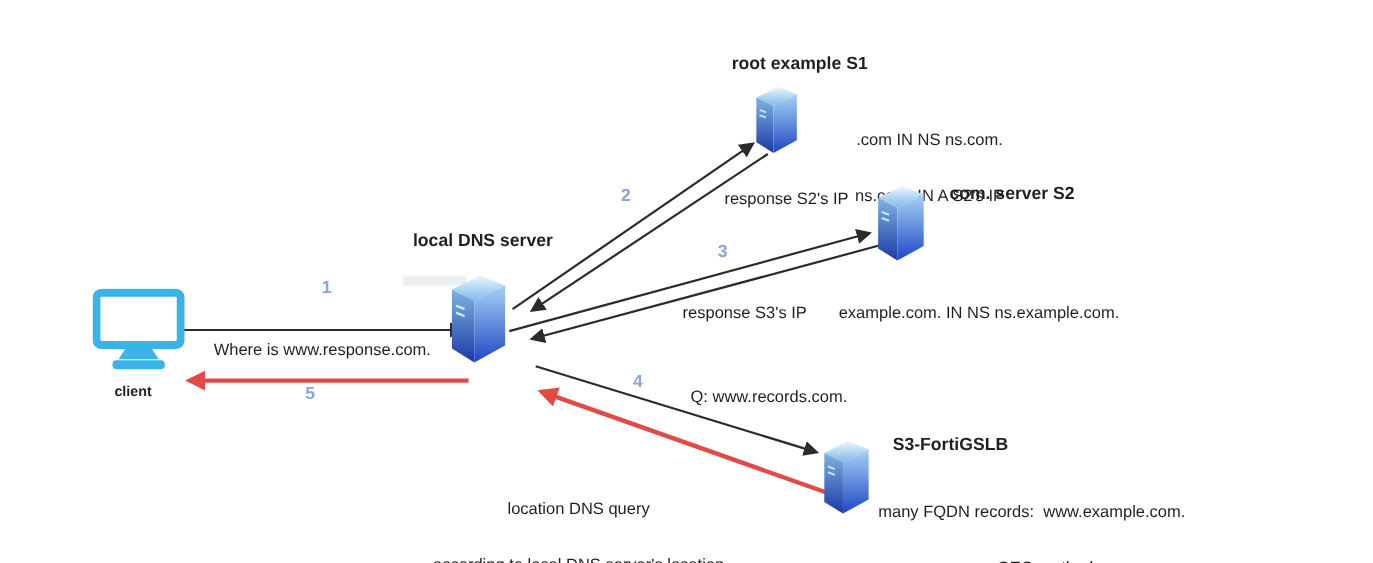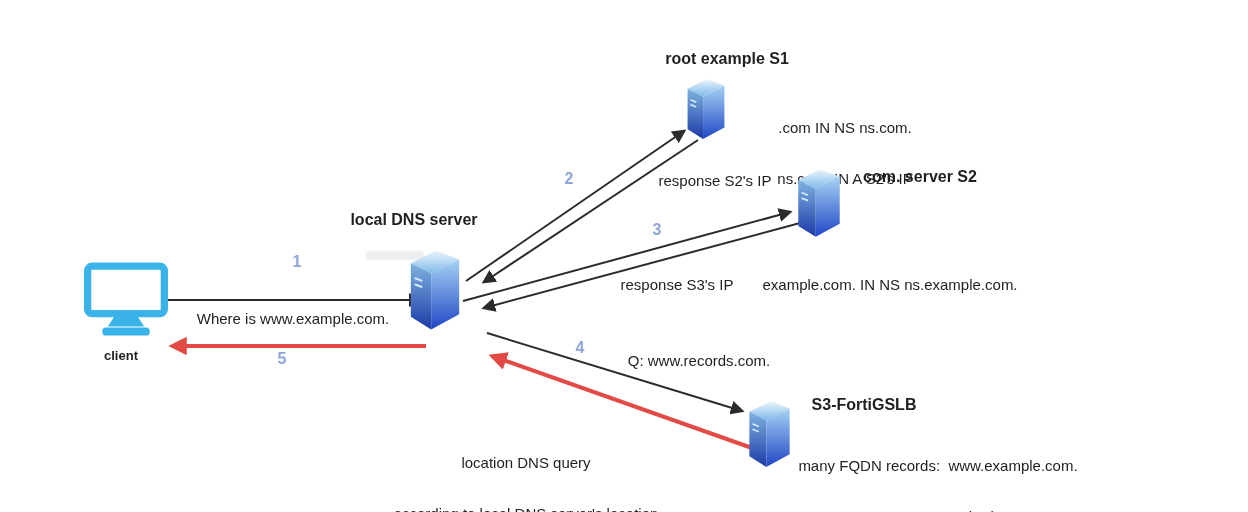--- a/index.html
+++ b/index.html
@@ -69,21 +69,21 @@
     <line x1="752" y1="448" x2="492" y2="356" stroke="#e24b45" stroke-width="4" marker-end="url(#ahRed)"></line>
     <line x1="426" y1="346" x2="172" y2="346" stroke="#e24b45" stroke-width="4" marker-end="url(#ahRed)"></line>
   </svg>
 
   <svg class="abs" style="left:84px;top:262px;" width="84" height="76">
     <use href="#monitor-shape"></use>
   </svg>
   <div class="abs node-label client-label" style="left:121px;top:348px;">client</div>
 
   <div class="abs watermark" style="left:366px;top:251px;"></div>
-  <div class="abs node-label" style="left:414px;top:211px;">local DNS server</div>
+  <div class="abs node-label" style="left:439px;top:211px;">local DNS server</div>
   <svg class="abs" style="left:406px;top:248px;" width="58" height="84">
     <use href="#server-shape"></use>
   </svg>
 
   <div class="abs node-label" style="left:727px;top:50px;">root example S1</div>
   <svg class="abs" style="left:685px;top:77px;" width="42" height="64">
     <use href="#server-shape"></use>
   </svg>
   <div class="abs note" style="left:833px;top:85px;margin-left:12px;">
     <div>.com IN NS ns.com.</div>
@@ -106,21 +106,21 @@
     <div>many FQDN records:  www.example.com.</div>
     <div>use GEO method.</div>
   </div>
 
   <div class="abs step-num" style="left:297px;top:253px;">1</div>
   <div class="abs step-num" style="left:569px;top:170px;">2</div>
   <div class="abs step-num" style="left:657px;top:221px;">3</div>
   <div class="abs step-num" style="left:580px;top:339px;">4</div>
   <div class="abs step-num" style="left:282px;top:350px;">5</div>
 
-  <div class="abs caption" style="left:293px;top:310px;">Where is www.example.com.</div>
+  <div class="abs caption" style="left:293px;top:310px;">Where is www.response.com.</div>
   <div class="abs caption" style="left:679px;top:172px;margin-left:36px;">response S2's IP</div>
   <div class="abs caption" style="left:637px;top:276px;margin-left:40px;">response S3's IP</div>
   <div class="abs caption" style="left:699px;top:352px;">Q: www.records.com.</div>
   <div class="abs note" style="left:526px;top:420px;">
     <div>location DNS query</div>
     <div>according to local DNS server's location</div>
   </div>
 
 </div>
 

